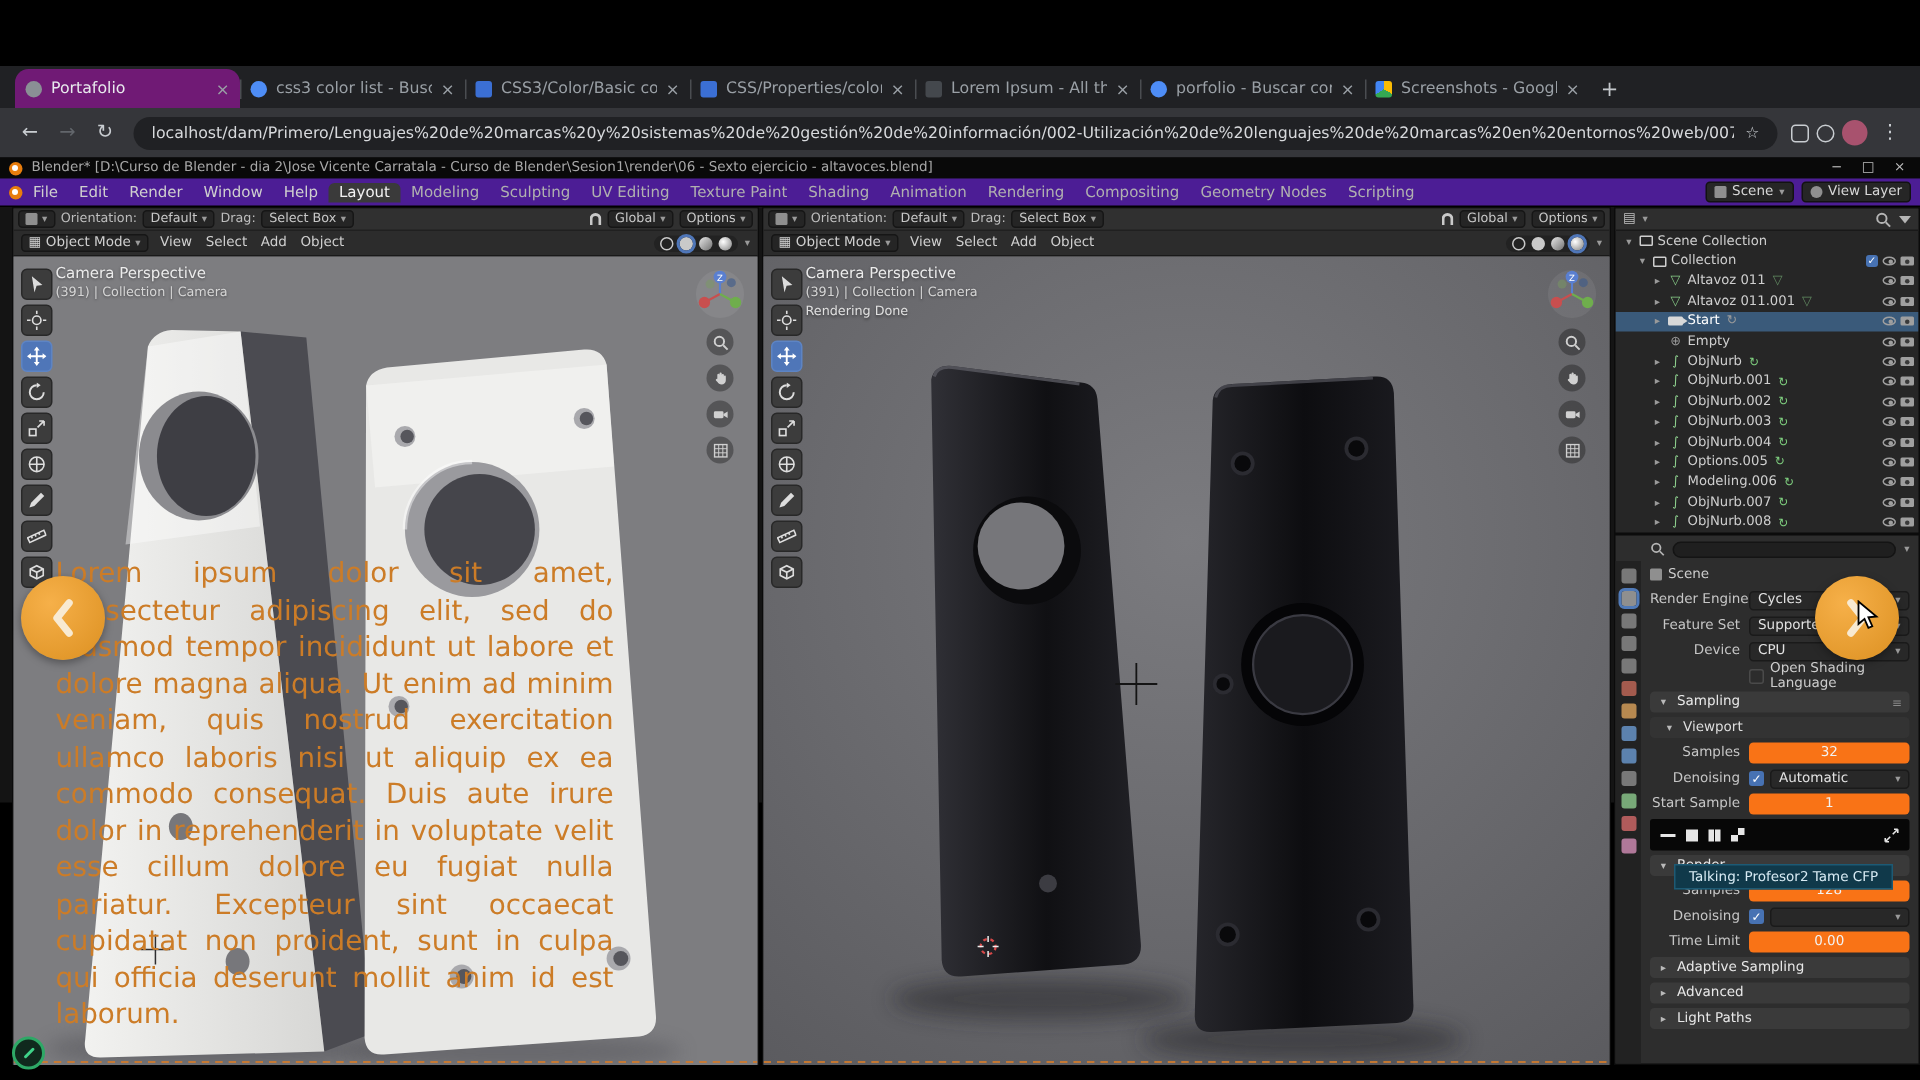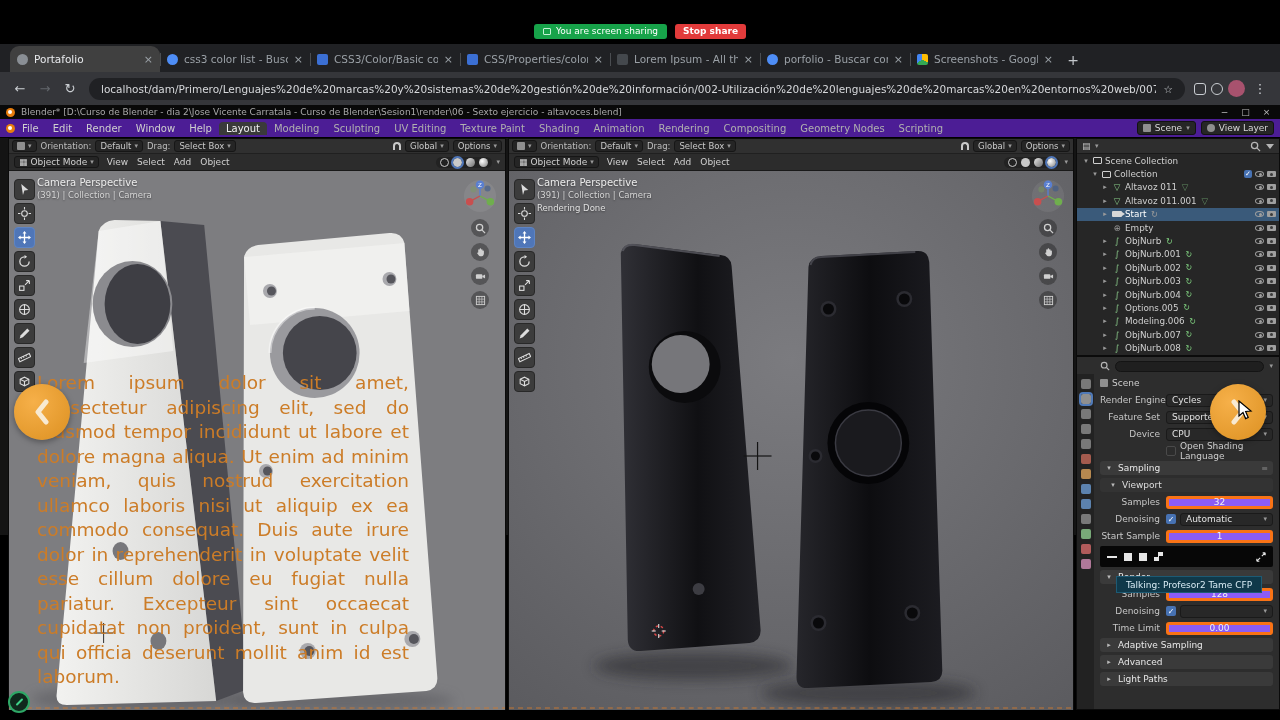--- a/index.html
+++ b/index.html
@@ -22,21 +22,21 @@
   
   #share{position:absolute;top:24px;left:0;right:0;display:flex;justify-content:center;gap:8px;align-items:center;z-index:5}
   #share-status{background:#17a34a;color:#fff;font-size:9px;padding:2px 9px 3px;border-radius:3px;display:flex;gap:5px;align-items:center}
   .share-ic{width:8px;height:7px;border:1px solid #c4f2d4;border-radius:1px;display:inline-block}
   #share-stop{background:#e23b3b;color:#fff;font-size:9px;font-weight:bold;padding:2px 8px 3px;border-radius:3px}
 
   
   #chrome{position:absolute;top:44px;left:0;width:1280px;height:61px;background:#202124}
   #tabstrip{height:28px;display:flex;align-items:flex-end;padding-left:10px}
   .tab{width:150px;height:26px;display:flex;align-items:center;gap:6px;padding:0 7px;font-size:10.5px;color:#9aa0a6;border-radius:9px 9px 0 0;position:relative;flex:none}
-  .tab.active{background:#404040;color:#e8eaed}
+  .tab.active{background:#701a75;color:#e8eaed}
   .tab:not(.active)::before{content:"";position:absolute;left:0;top:7px;height:13px;width:1px;background:#4a4d51}
   .fav{width:11px;height:11px;border-radius:50%;flex:none}
   .tlabel{flex:1;white-space:nowrap;overflow:hidden}
   .tclose{font-size:11px;color:#9aa0a6;flex:none}
   #newtab{width:26px;height:24px;display:flex;align-items:center;justify-content:center;color:#c3c7cb;font-size:14px;flex:none}
   #ctoolbar{height:33px;background:#35363a;display:flex;align-items:center;gap:5px;padding:0 10px}
   .nav-ic{width:20px;text-align:center;font-size:13px;color:#c9cdd1}
   .nav-ic.disabled{color:#62666b}
   #urlbar{flex:1;height:22px;background:#202124;border-radius:11px;display:flex;align-items:center;padding:0 12px;font-size:10.5px;color:#d7d9dc;gap:8px;min-width:0;margin:0 4px}
   #urltext{flex:1;white-space:nowrap;overflow:hidden}
@@ -126,21 +126,21 @@
 
   #props{position:absolute;left:0;top:218px;width:204px;height:354px;background:#2d2d2d;border:1px solid #0b0b0b}
   #ptabs{position:absolute;left:0;top:17px;bottom:0;width:17px;background:#222;display:flex;flex-direction:column;align-items:center;gap:5px;padding-top:5px}
   .ptab{width:10px;height:10px;border-radius:2px;background:#8f8f8f;opacity:.8;flex:none}
   .ptab.active{outline:2px solid #507ab8;opacity:1}
   #pbody{position:absolute;left:17px;top:0;right:0;bottom:0;padding:2px 6px 0 6px;font-size:9px;color:#cdcdcd}
   .phead{height:14px;display:flex;align-items:center;gap:5px;margin-bottom:3px}
   .searchpill{flex:1;height:11px;background:#1f1f1f;border:1px solid #141414;border-radius:6px}
   .prow{height:14px;display:flex;align-items:center;margin-bottom:3px}
   .plabel{width:66px;text-align:right;padding-right:6px;color:#c6c6c6;flex:none;white-space:nowrap;overflow:hidden}
-  .pfield{flex:1;height:13px;background:#8b5cf6;border-radius:3px;display:flex;align-items:center;justify-content:center;color:#f2f2f2;border:3px solid #f97316}
+  .pfield{flex:1;height:13px;background:#8b5cf6;border-radius:3px;display:flex;align-items:center;justify-content:center;color:#f2f2f2;border:7px solid #f97316}
   .pdrop{flex:1;height:13px;background:#282828;border:1px solid #1a1a1a;border-radius:3px;display:flex;align-items:center;padding:0 5px;color:#e2e2e2;gap:4px}
   .pdrop .car{margin-left:auto}
   .pcheck{width:10px;height:10px;background:#4772b3;border-radius:2px;color:#fff;font-size:8px;display:flex;align-items:center;justify-content:center;flex:none;margin-right:4px}
   .pcheck.empty{background:#2c2c2c;border:1px solid #4a4a4a;color:transparent}
   .psec{height:14px;background:#3a3a3a;border-radius:3px;display:flex;align-items:center;gap:5px;padding:0 5px;margin-bottom:3px;color:#e8e8e8}
   .psec .grip{margin-left:auto;color:#8a8a8a;font-size:8px}
   .psub{height:14px;display:flex;align-items:center;gap:5px;padding:0 5px 0 9px;margin-bottom:3px;color:#dedede;background:#333;border-radius:3px}
   .tri{font-size:7px;color:#b9b9b9;width:8px;text-align:center;flex:none}
   .strip{height:21px;background:#070707;border-radius:2px;display:flex;align-items:center;gap:7px;padding:0 7px;margin-bottom:3px}
   .s-dash{width:10px;height:2px;background:#e6e6e6}
@@ -157,27 +157,20 @@
   .annot-pen{width:9px;height:2px;background:#3fd389;transform:rotate(-45deg);border-radius:1px}
   #bottombar{position:absolute;top:710px;left:0;width:1280px;height:10px;background:#000}
   #cursor{position:absolute;left:1238px;top:400px;z-index:60}
 </style>
 </head>
 <body>
 
 <div id="stage">
 
 
-  <div id="share">
-    <span id="share-status">
-        <span class="share-ic"></span>
-        <span>You are screen sharing</span>
-      </span>
-    <span id="share-stop">Stop share</span>
-  </div>
 
   <div id="chrome">
     <div id="tabstrip">
       <div class="tab active">
         <span class="fav" style="background:#8a8f95"></span>
         <span class="tlabel">Portafolio</span>
         <span class="tclose">×</span>
       </div>
       <div class="tab">
         <span class="fav" style="background:#4e8df6"></span>

